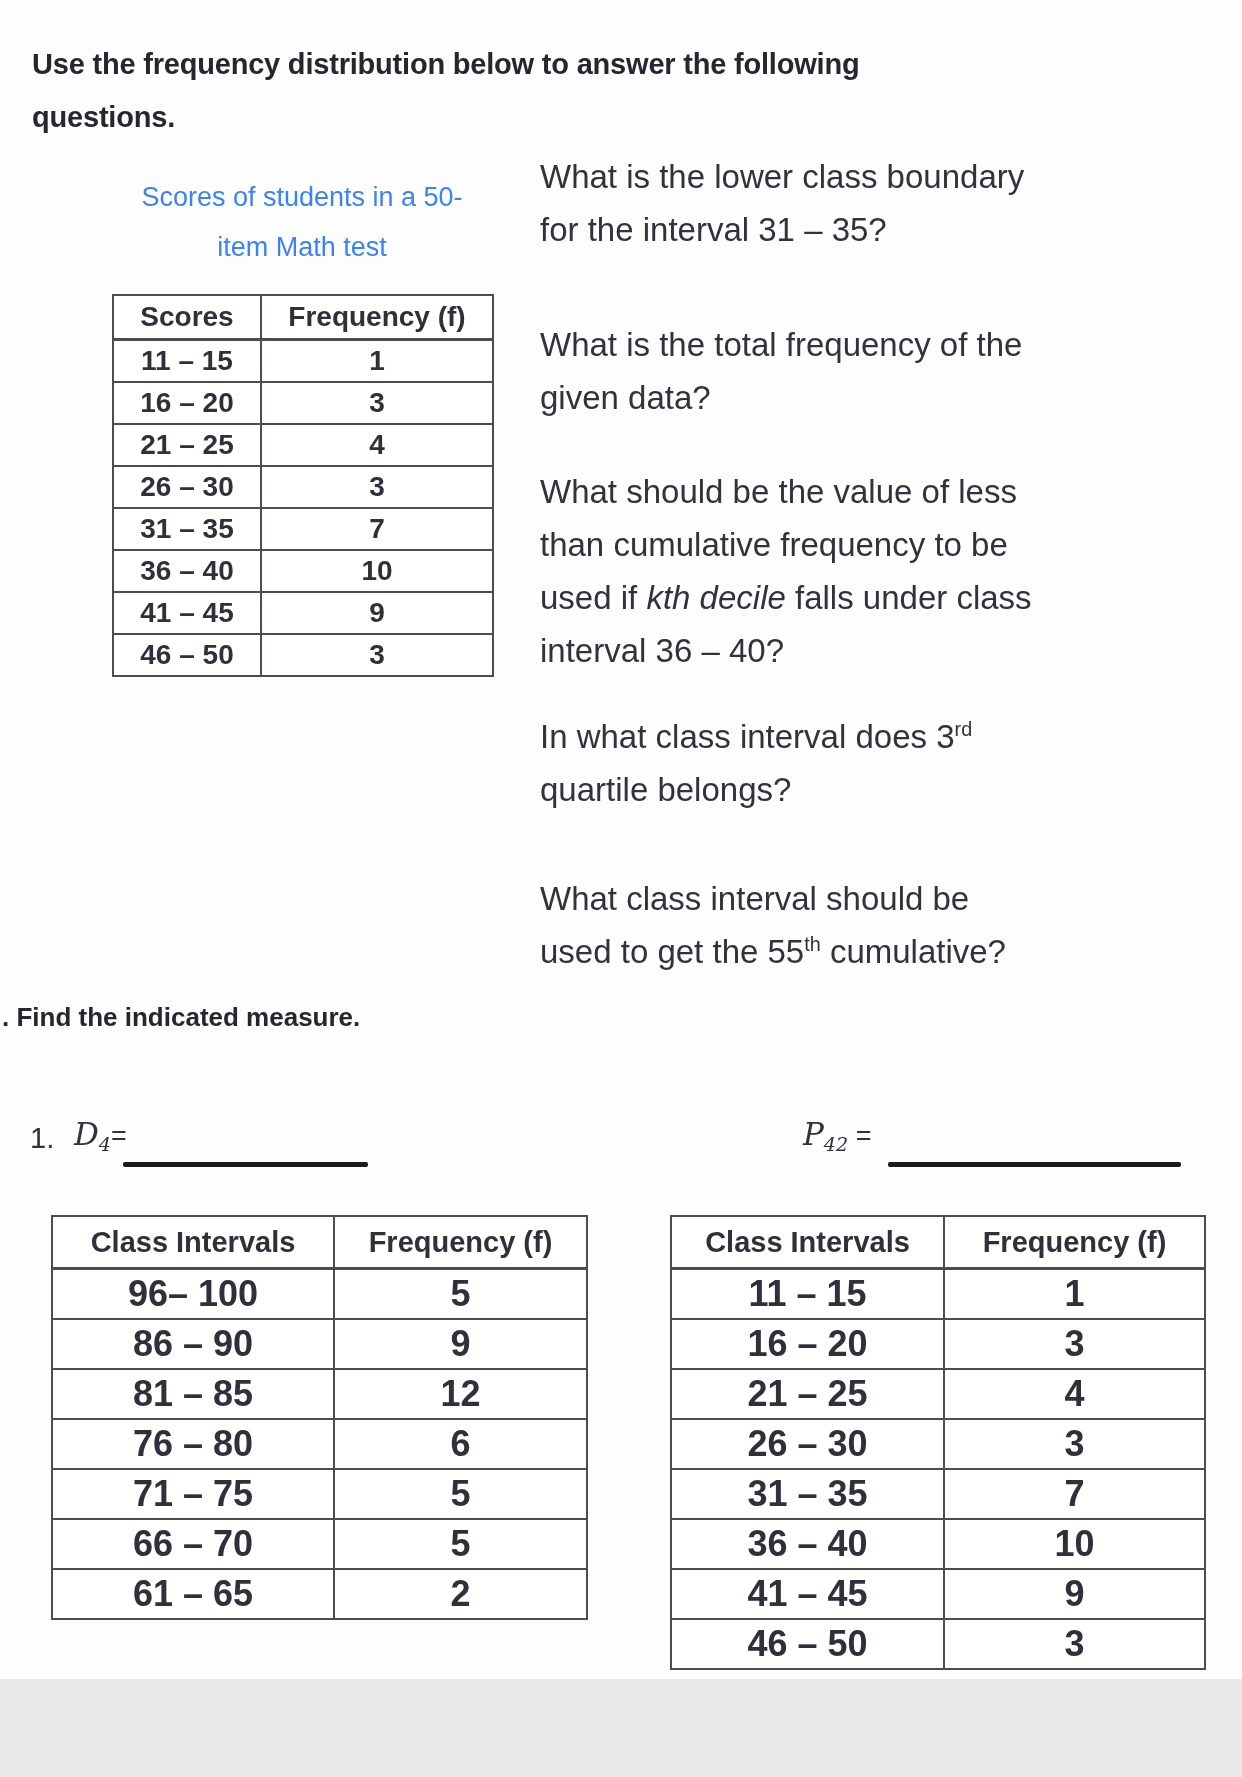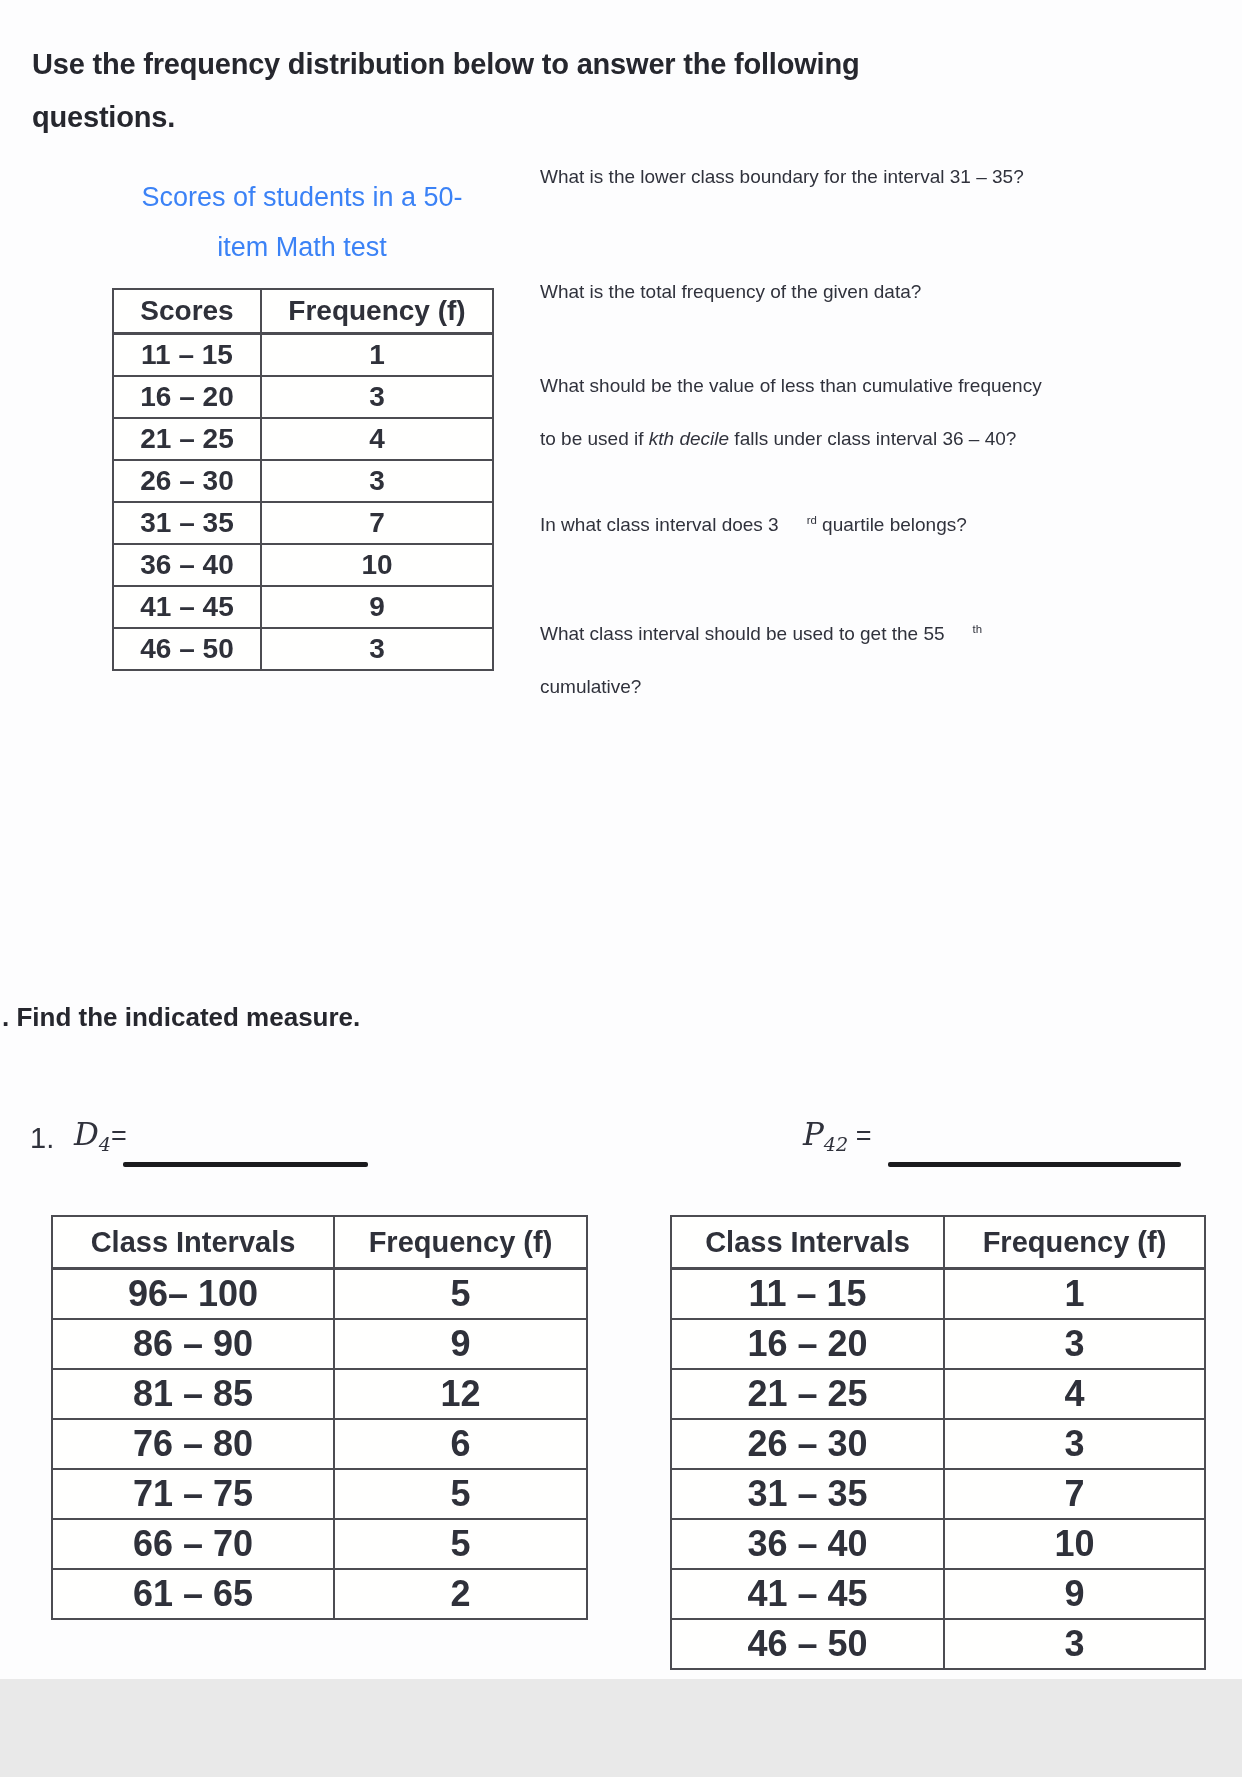--- a/index.html
+++ b/index.html
@@ -43,44 +43,44 @@
   table.freq th, table.freq td {
     border: 2px solid #4c4c52;
     text-align: center;
     vertical-align: middle;
     padding: 0;
     font-size: 28px;
     font-weight: bold;
     color: #2f313a;
   }
   table.freq th { border-bottom-width: 3px; }
-  #scores-table { left: 112px; top: 288px; width: 380px; }
+  #scores-table { left: 112px; top: 294px; width: 380px; }
   #scores-table th { height: 42px; }
   #scores-table td { height: 40px; }
 
   #left-table  { left: 51px;  top: 1215px; width: 535px; }
   #right-table { left: 670px; top: 1215px; width: 534px; }
   #left-table th, #right-table th { height: 50px; font-size: 29px; }
   #left-table td, #right-table td { height: 48px; font-size: 36px; }
 
   .questions {
     position: absolute;
     left: 540px;
     top: 150px;
     width: 505px;
-    font-size: 19px;
+    font-size: 33px;
     line-height: 53px;
     color: #30323c;
   }
   .questions p.q { margin: 0; }
   .questions p.q:nth-child(1) { margin-bottom: 62px; }
   .questions p.q:nth-child(2) { margin-bottom: 41px; }
   .questions p.q:nth-child(3) { margin-bottom: 33px; }
   .questions p.q:nth-child(4) { margin-bottom: 56px; }
-  .questions sup { font-size: 60%; line-height: 0; margin-left: 28px; }
+  .questions sup { font-size: 60%; line-height: 0; }
   .section-heading {
     position: absolute;
     left: 2px;
     top: 1002px;
     font-size: 26px;
     font-weight: bold;
     color: #26272e;
   }
   .measure-item {
     position: absolute;

